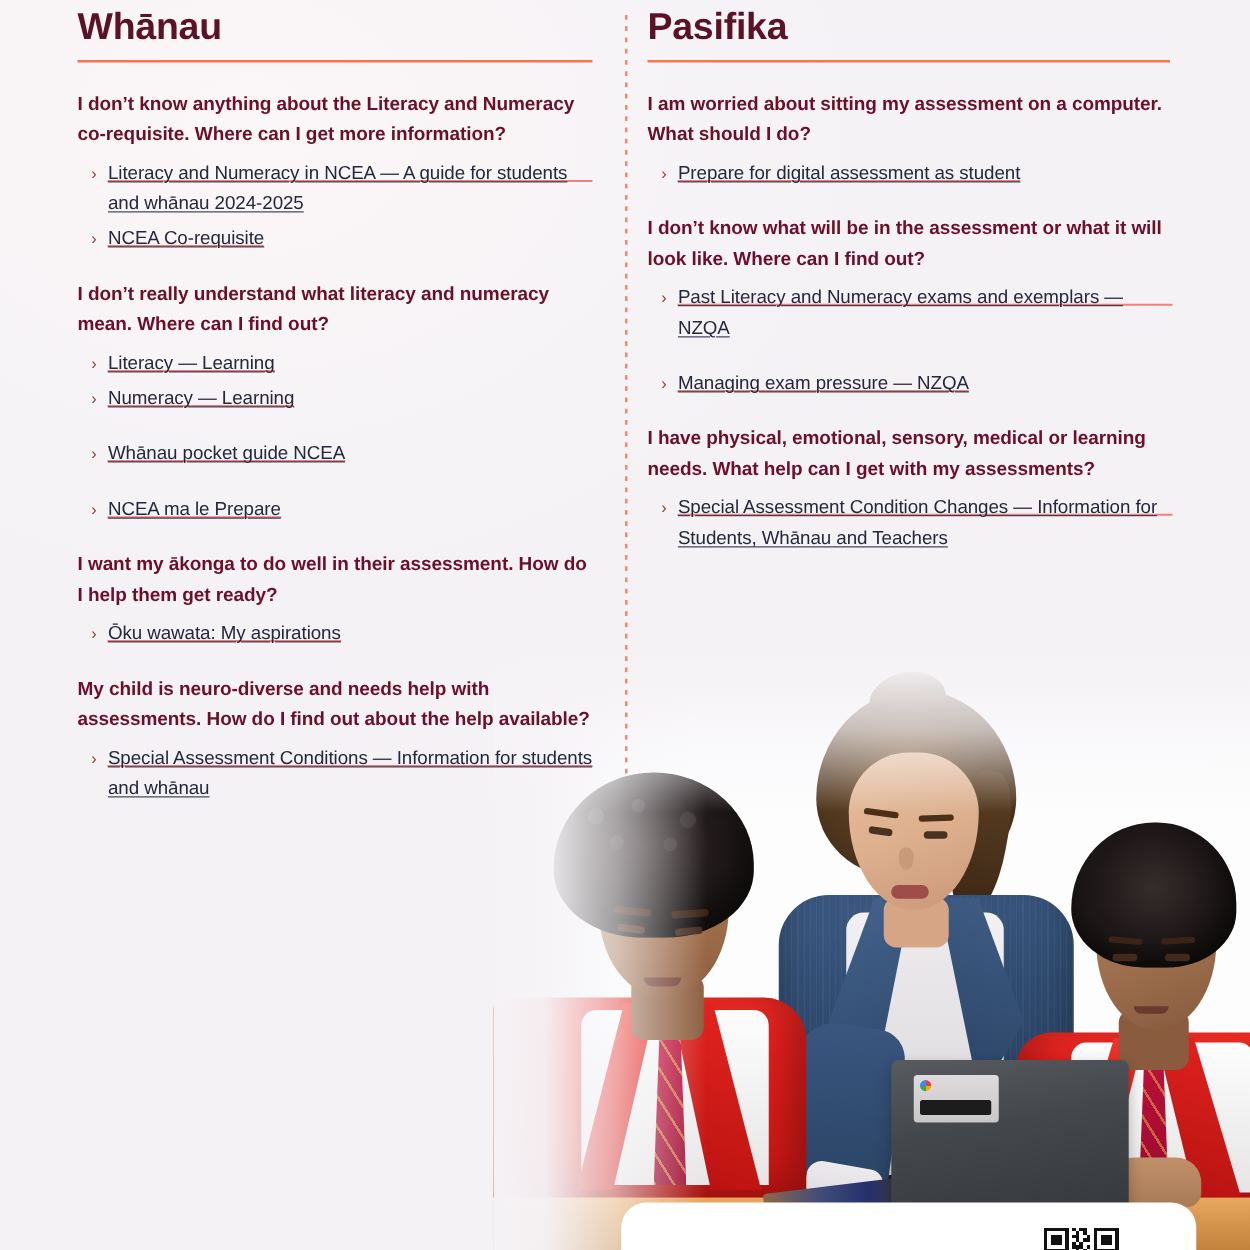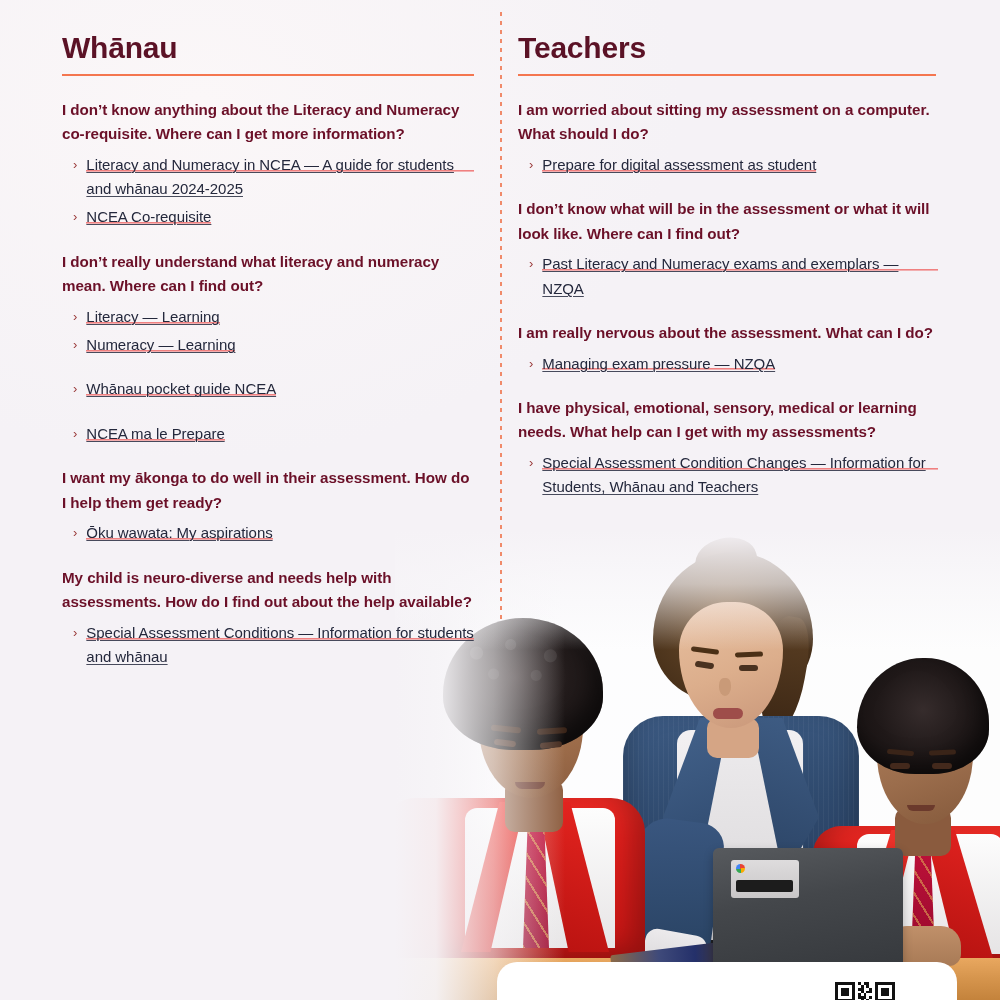--- a/index.html
+++ b/index.html
@@ -331,21 +331,21 @@
     position:absolute;
     left: 806px; top: 982px;
     width: 118px; height: 18px;
     overflow:hidden;
   }
   .qr svg { display:block; }
 
   
   .col {
     position: absolute;
-    top: 32px;
+    top: 6px;
   }
   .col-left  { left: 62px;  width: 412px; }
   .col-right { left: 518px; width: 420px; }
 
   .sec-title {
     font-size: 30px;
     font-weight: 700;
     letter-spacing: -0.2px;
     color: #5b1226;
     line-height: 1.05;
@@ -560,21 +560,21 @@
       <ul class="links">
         <li class="link-row">
           <span class="chev">›</span>
           <a class="link-text" href="#">Special Assessment Conditions — Information for students and whānau</a>
         </li>
       </ul>
     </div>
   </div>
 
   <div class="col col-right">
-    <div class="sec-title">Teachers</div>
+    <div class="sec-title">Pasifika</div>
     <div class="title-rule"></div>
 
     <div class="qa">
       <div class="question">I am worried about sitting my assessment on a computer. What should I do?</div>
       <ul class="links">
         <li class="link-row">
           <span class="chev">›</span>
           <a class="link-text" href="#">Prepare for digital assessment as student</a>
         </li>
       </ul>
@@ -584,21 +584,20 @@
       <div class="question">I don’t know what will be in the assessment or what it will look like. Where can I find out?</div>
       <ul class="links">
         <li class="link-row">
           <span class="chev">›</span>
           <a class="link-text" href="#">Past Literacy and Numeracy exams and exemplars — NZQA</a>
         </li>
       </ul>
     </div>
 
     <div class="qa">
-      <div class="question">I am really nervous about the assessment. What can I do?</div>
       <ul class="links">
         <li class="link-row">
           <span class="chev">›</span>
           <a class="link-text" href="#">Managing exam pressure — NZQA</a>
         </li>
       </ul>
     </div>
 
     <div class="qa">
       <div class="question">I have physical, emotional, sensory, medical or learning needs. What help can I get with my assessments?</div>

